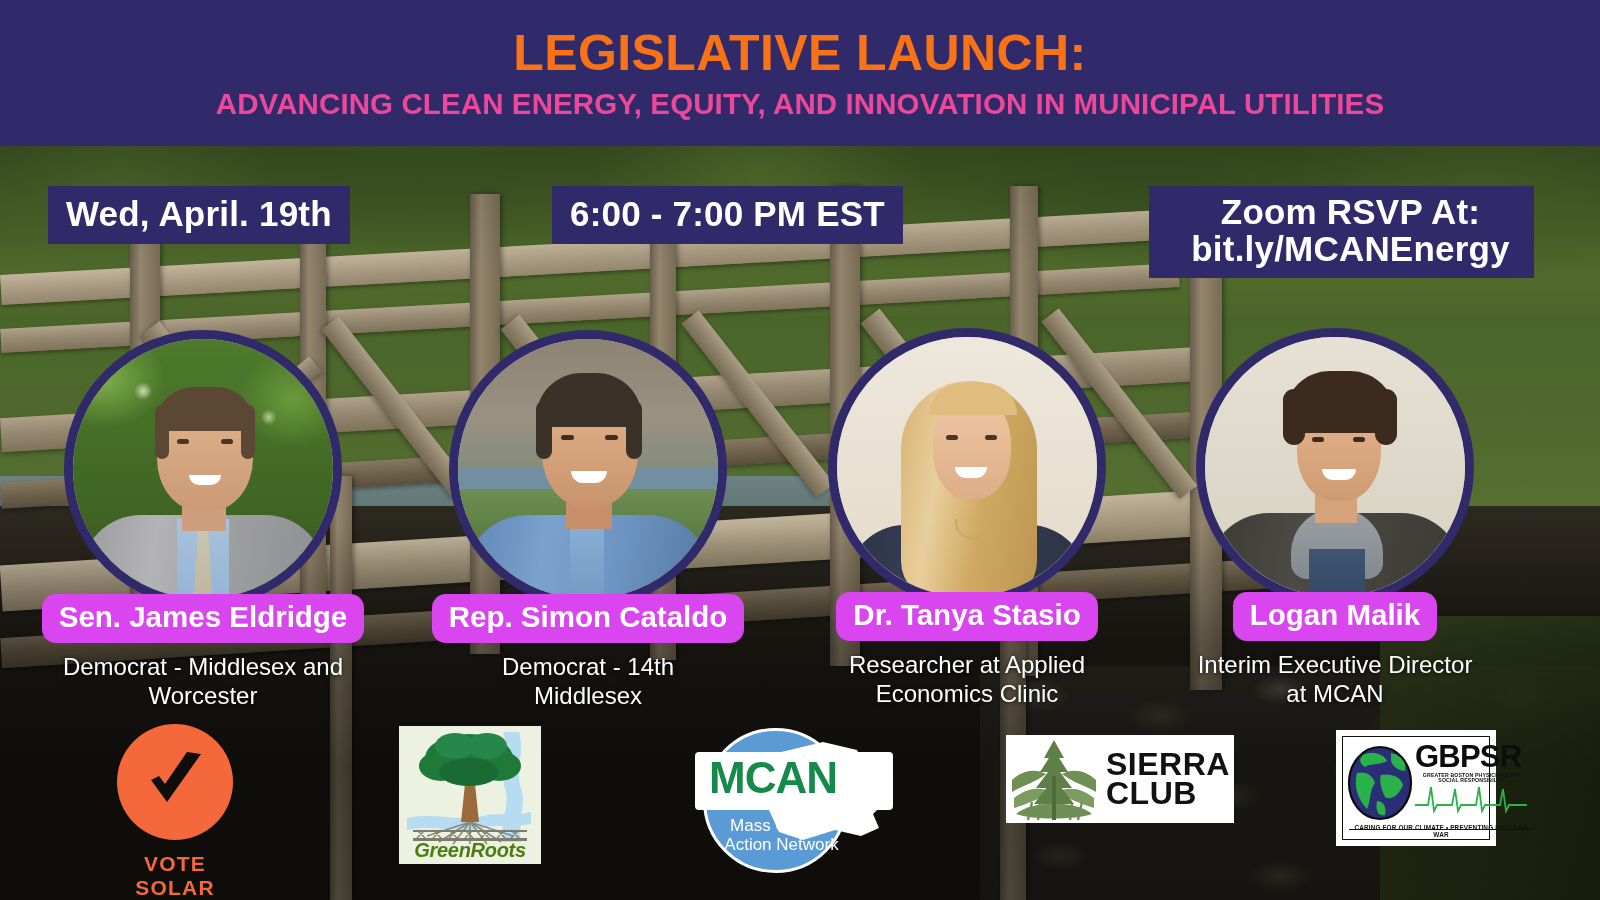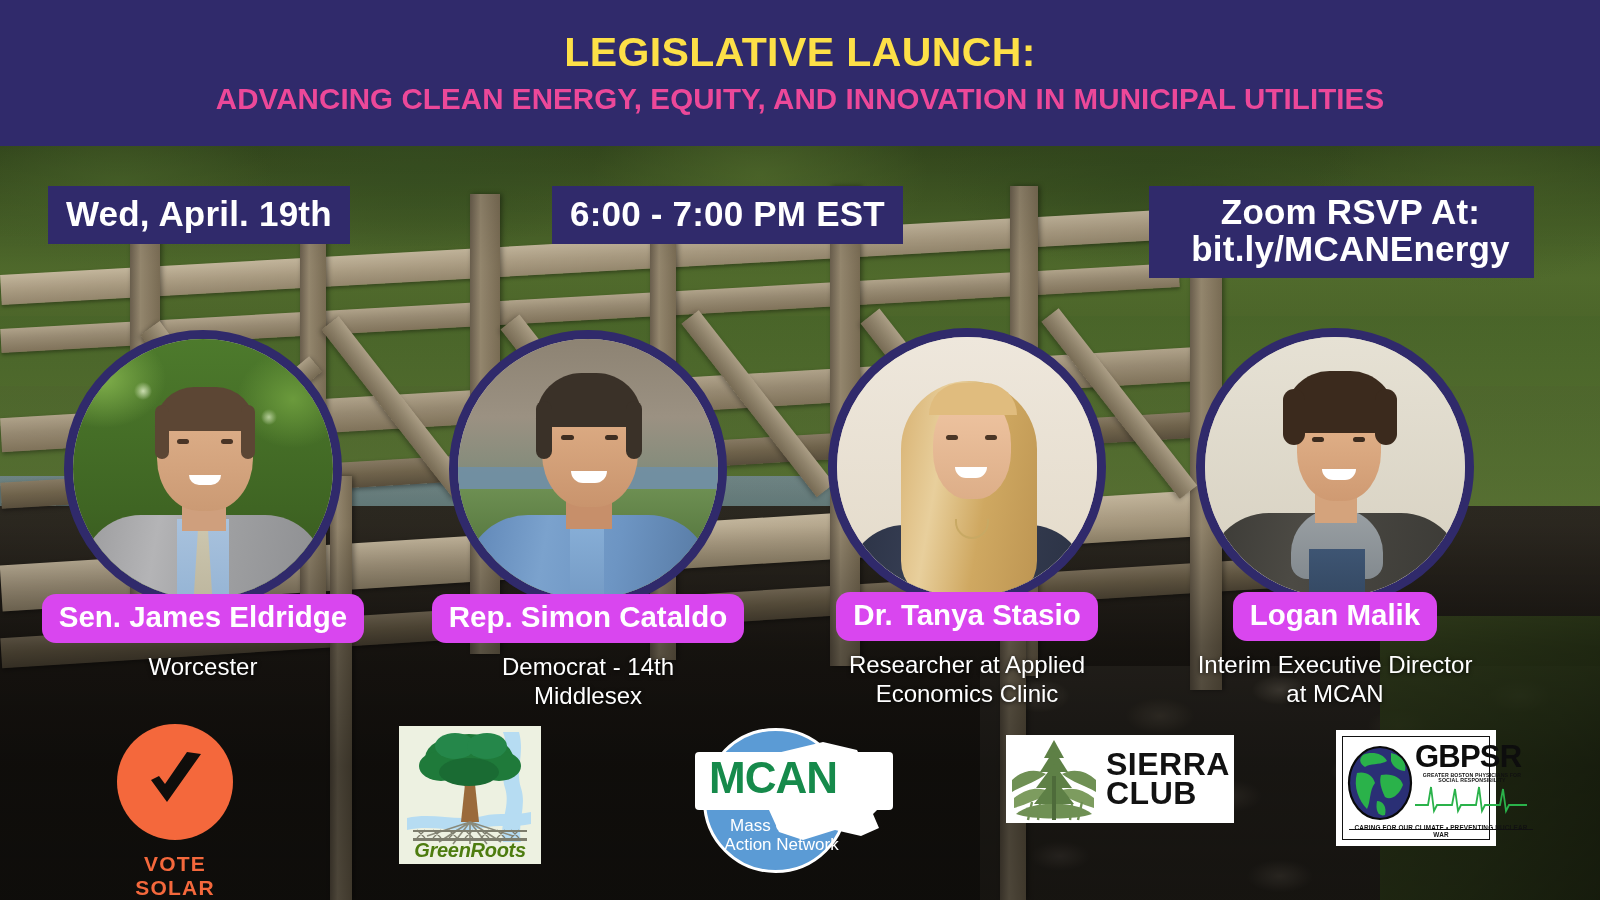--- a/index.html
+++ b/index.html
@@ -26,22 +26,22 @@
     width: 1600px;
     height: 146px;
     background: #302a6b;
     z-index: 40;
     display: flex;
     flex-direction: column;
     align-items: center;
     justify-content: center;
   }
   .header-title {
-    color: #fde047;
-    font-size: 41px;
+    color: #f97316;
+    font-size: 50px;
     font-weight: bold;
     letter-spacing: 0.4px;
     line-height: 1;
     text-align: center;
     margin-bottom: 11px;
   }
   .header-subtitle {
     color: #ec4899;
     font-size: 29.5px;
     font-weight: bold;
@@ -392,20 +392,21 @@
             <div class="p-hair" style="left:82px; top:66px; width:14px; height:54px; background:#5c4634; border-radius:8px;"></div>
             <div class="p-hair" style="left:168px; top:66px; width:14px; height:54px; background:#5c4634; border-radius:8px;"></div>
             <div class="p-bg" style="left:104px; top:100px; width:12px; height:5px; background:#4a3526; border-radius:3px;"></div>
             <div class="p-bg" style="left:148px; top:100px; width:12px; height:5px; background:#4a3526; border-radius:3px;"></div>
             <div class="p-bg" style="left:116px; top:136px; width:32px; height:10px; background:#ffffff; border-radius:0 0 14px 14px;"></div>
           </div>
         </div>
       </div>
       <div class="name-badge">Sen. James Eldridge</div>
       <div class="speaker-title">
+        <div>Democrat - Middlesex and</div>
         <div>Worcester</div>
       </div>
     </div>
 
     <div class="speaker" style="left:388px; top:0;">
       <div class="avatar-wrap">
         <div class="avatar">
           <div class="avatar-img">
             <div class="p-bg" style="background:
                 linear-gradient(#8d8373 0%,#9b9182 30%,#7f8b7a 55%,#6f8d5e 72%,#5f7f4a 100%)"></div>

